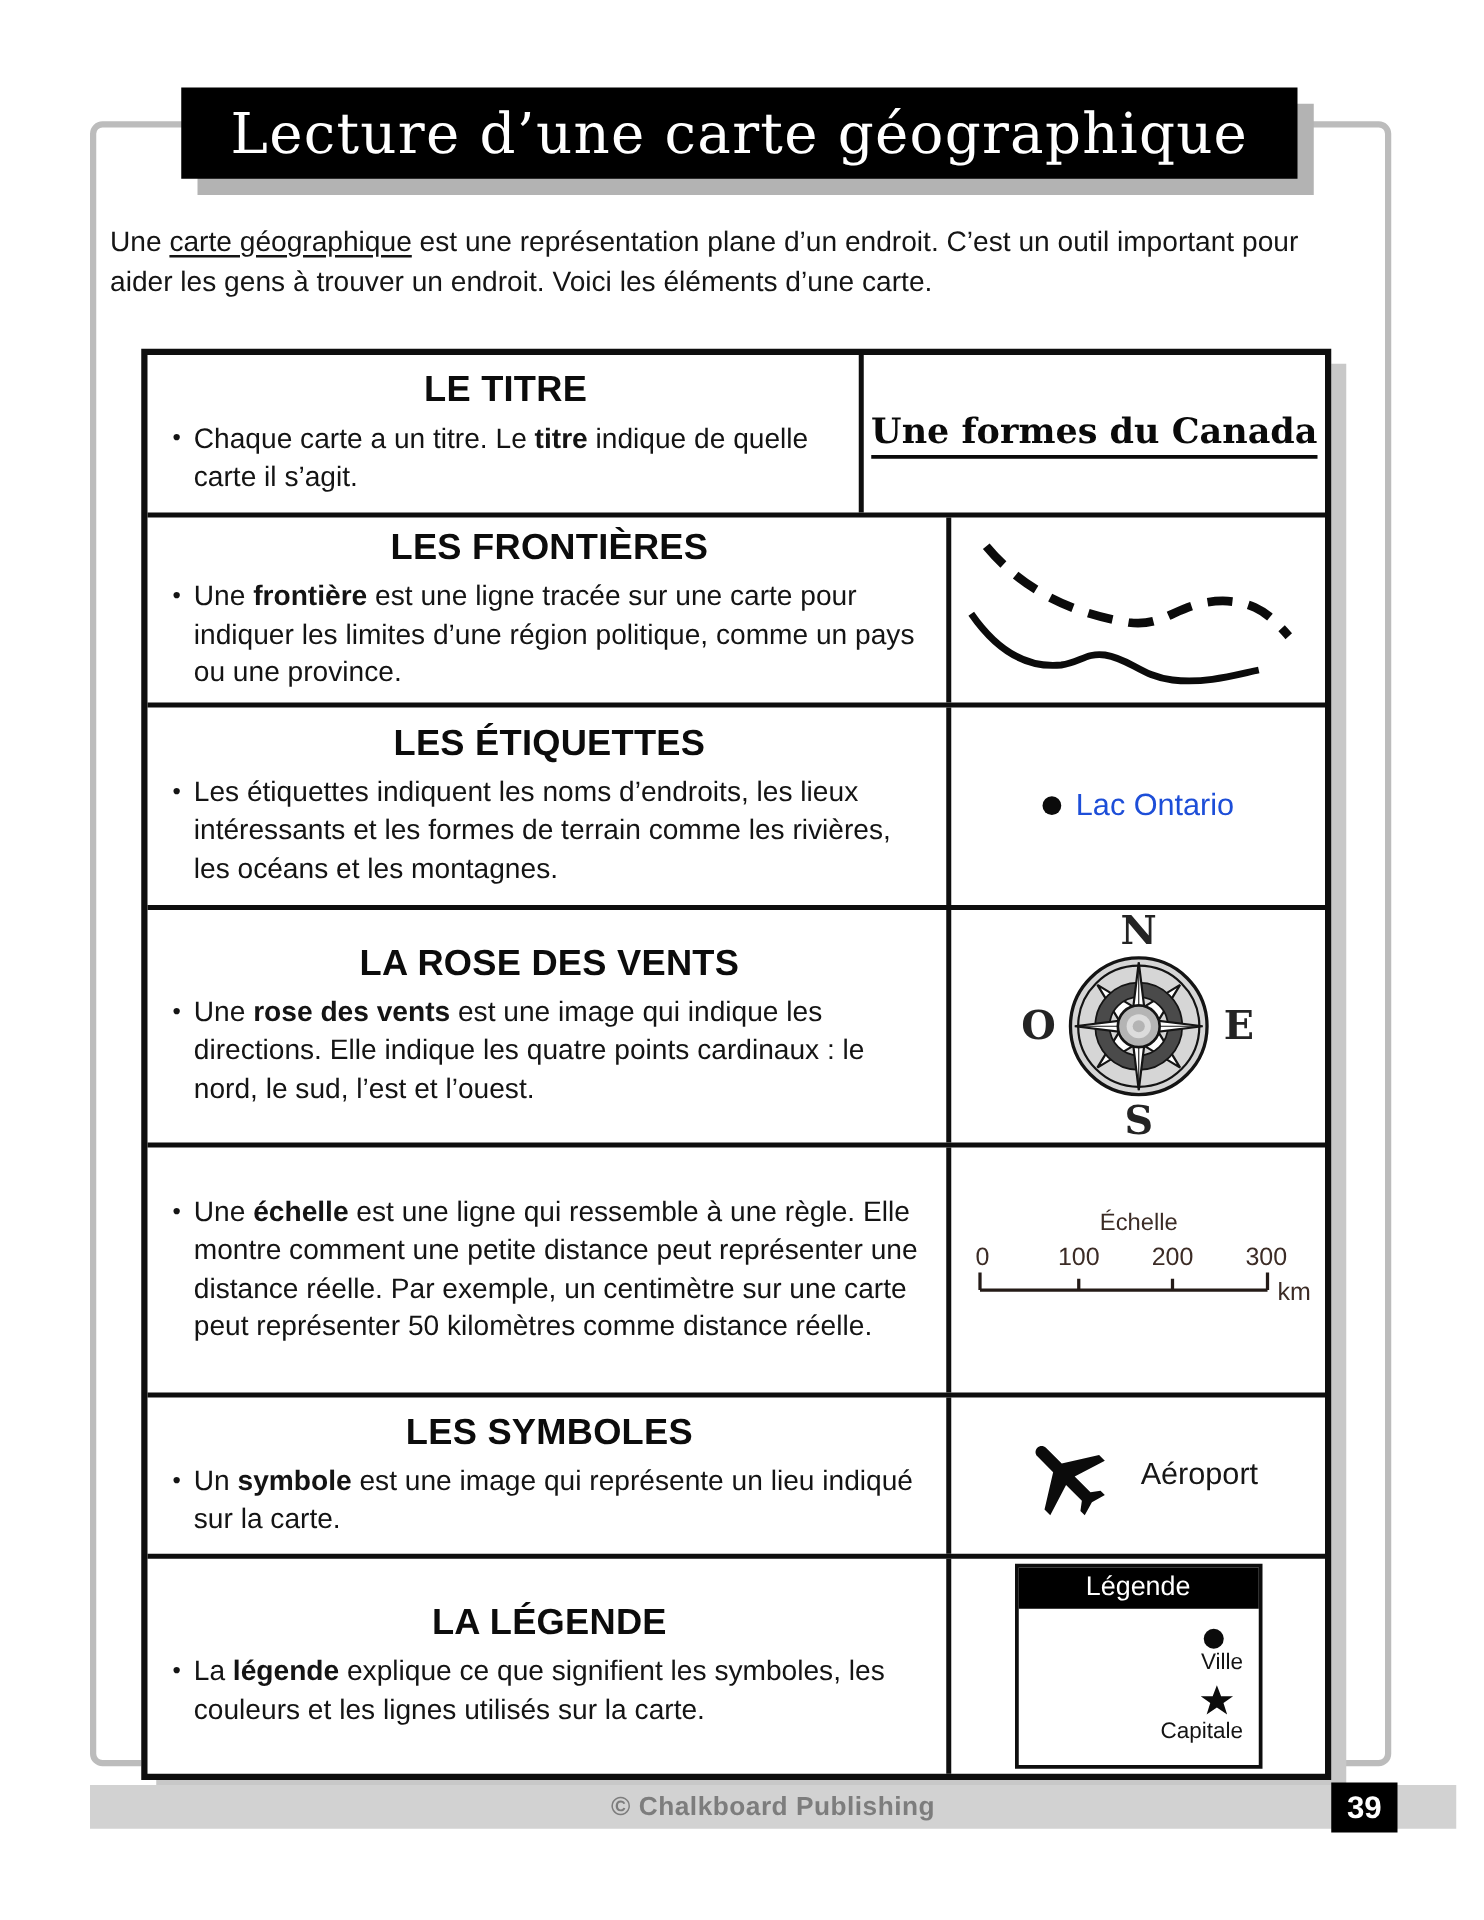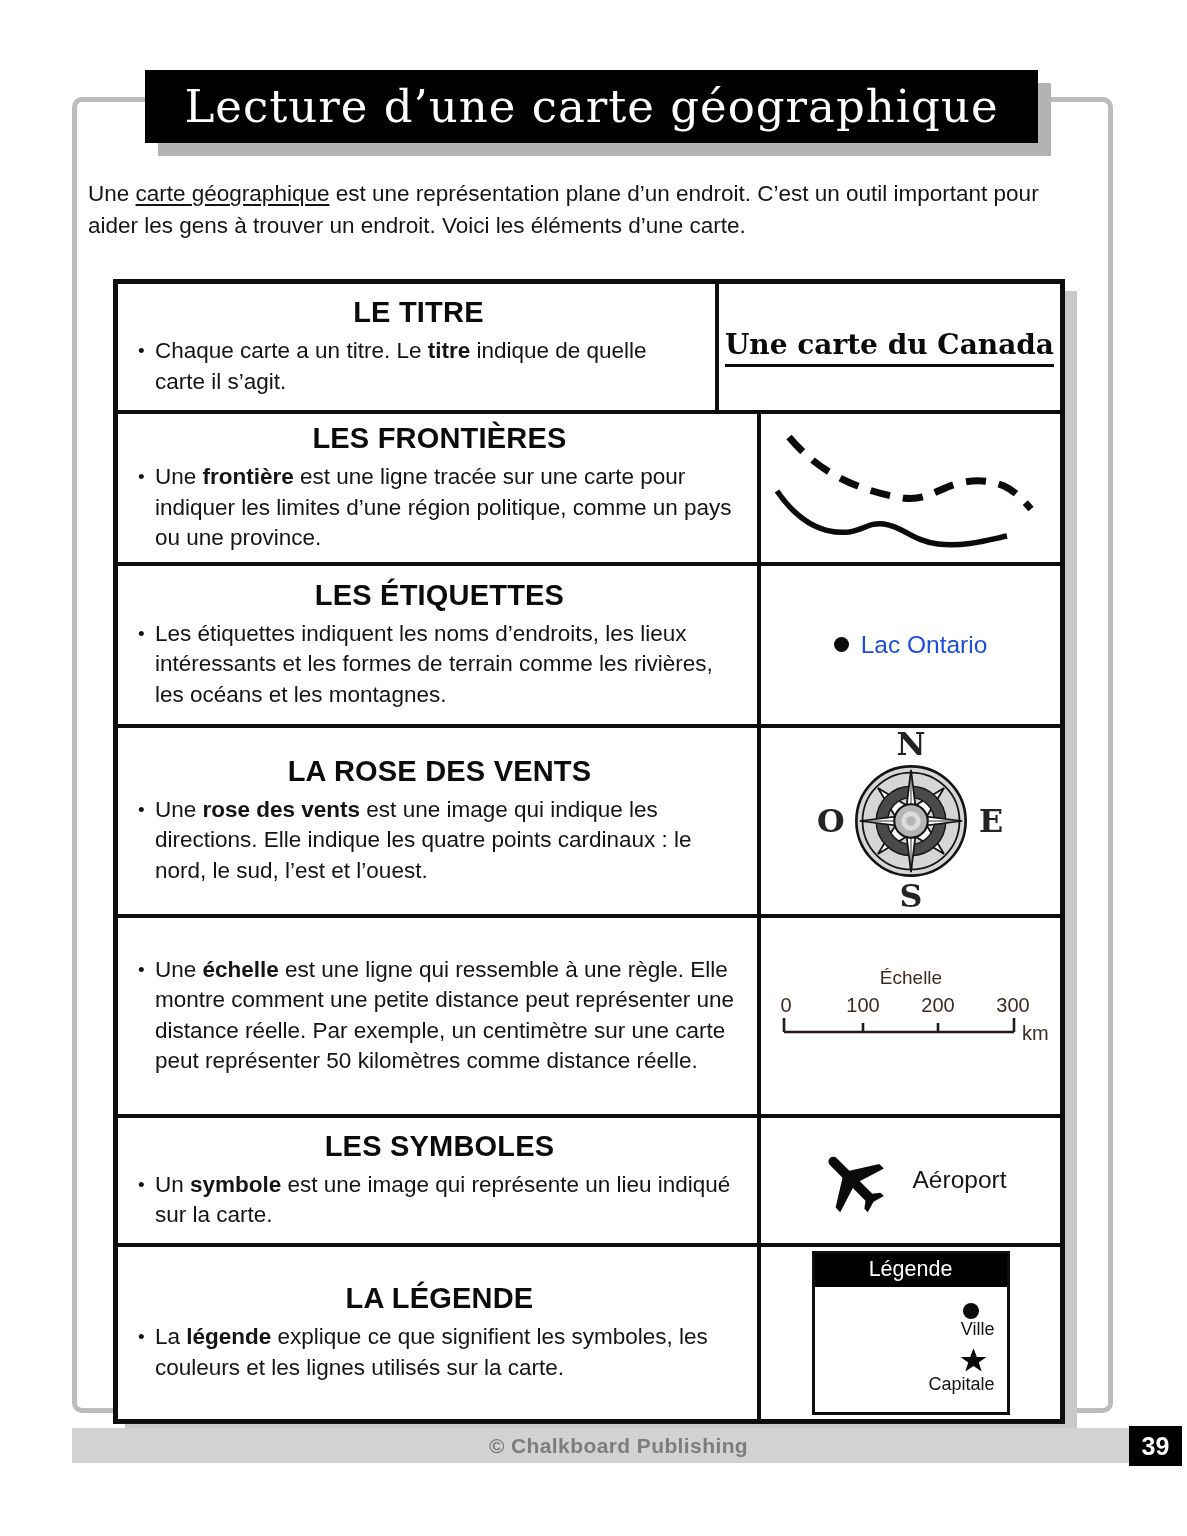--- a/index.html
+++ b/index.html
@@ -72,21 +72,21 @@
   .legend-item .dot{width:16px;height:16px;flex:0 0 16px;margin-right:16px;}
   .legend-item .star{width:27px;height:26px;margin-right:8px;margin-left:-3px;flex:0 0 27px;}
   .legend-label{font-size:18px;color:#141414;}
   
   .footer-bar{
     position:absolute;left:72px;top:1428px;width:1093px;height:35px;background:#d2d2d2;
     display:flex;align-items:center;justify-content:center;z-index:2;
   }
   .footer-text{font-size:21px;font-weight:bold;color:#7d7d7d;letter-spacing:0.4px;}
   .page-num-box{
-    position:absolute;left:1129px;top:1426px;width:53px;height:40px;background:#000;
+    position:absolute;left:1065px;top:1426px;width:53px;height:40px;background:#000;
     display:flex;align-items:center;justify-content:center;z-index:2;
   }
   .page-num{color:#fff;font-weight:bold;font-size:25px;}
   svg{display:block;}
   .compass-letter{
     font-family:"DejaVu Serif", serif;font-weight:bold;font-size:36px;fill:#242424;
   }
   .scale-text{font-size:20px;fill:#3c2c26;}
   .scale-title{font-size:19px;fill:#3c2c26;}
 </style>
@@ -105,21 +105,21 @@
 
   <div class="row" style="min-height:126px">
     <div class="cell-left">
       <div class="row-heading">LE TITRE</div>
       <div class="row-bullet">
         <span class="bullet-marker">•</span>
         <span class="bullet-text"><span>Chaque carte a un titre. Le </span><b>titre</b><span> indique de quelle carte il s’agit.</span></span>
       </div>
     </div>
     <div class="cell-right">
-      <span class="map-title-sample">Une carte du Canada</span>
+      <span class="map-title-sample">Une formes du Canada</span>
     </div>
   </div>
 
   <div class="row" style="min-height:135px">
     <div class="cell-left">
       <div class="row-heading">LES FRONTIÈRES</div>
       <div class="row-bullet">
         <span class="bullet-marker">•</span>
         <span class="bullet-text"><span>Une </span><b>frontière</b><span> est une ligne tracée sur une carte pour indiquer les limites d’une région politique, comme un pays ou une province.</span></span>
       </div>

